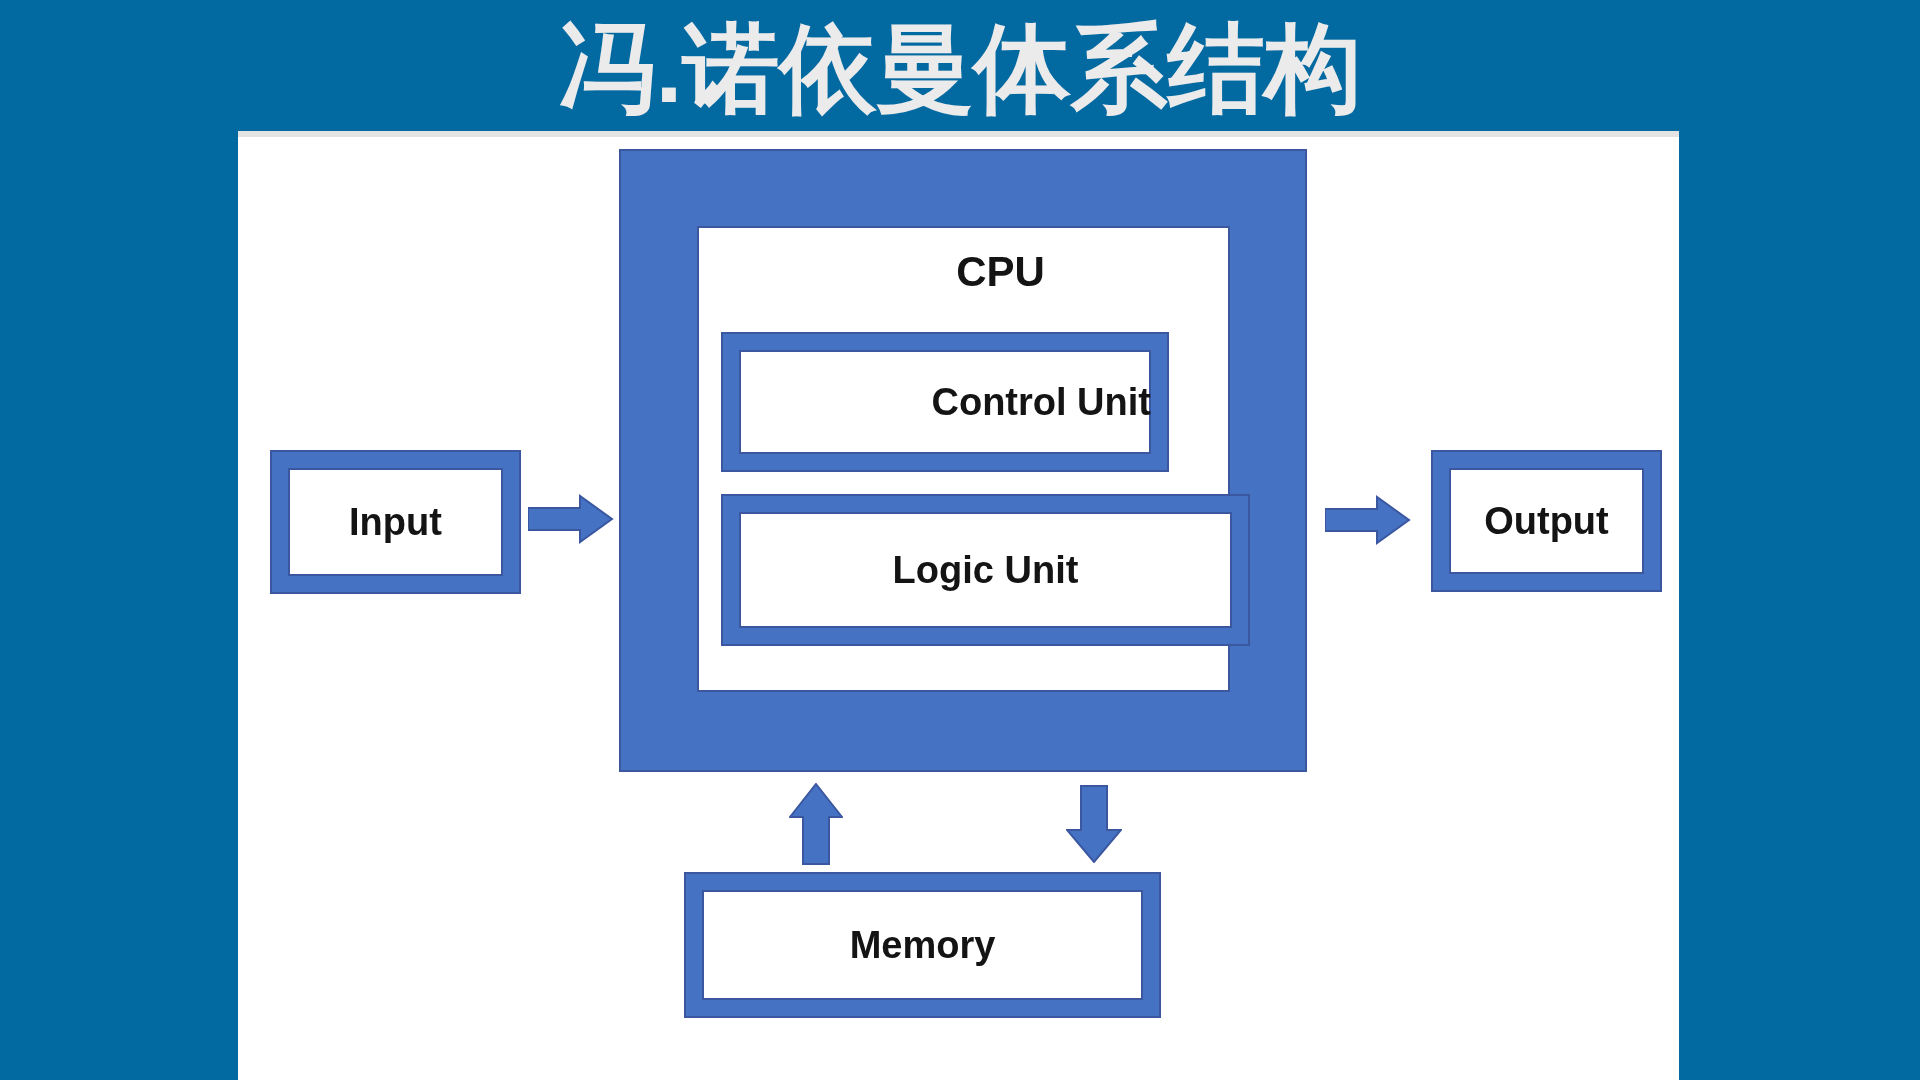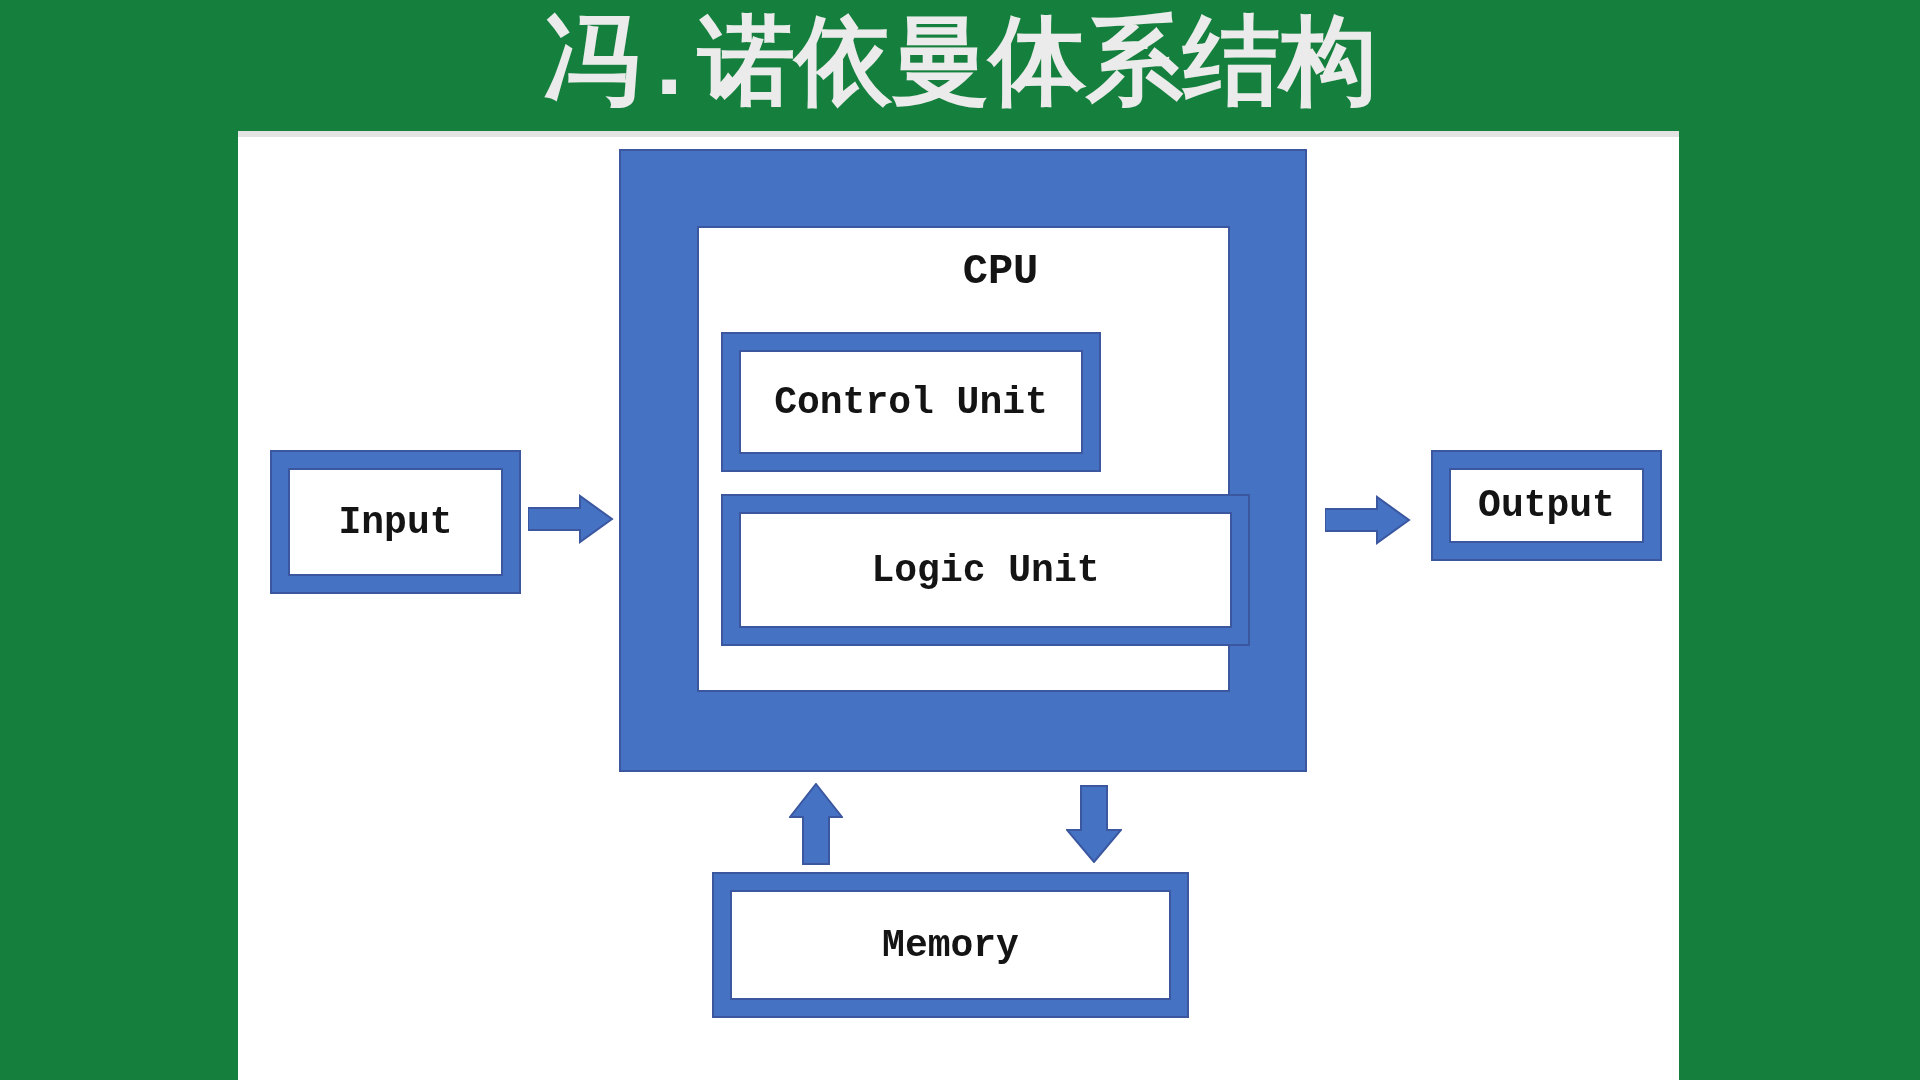--- a/index.html
+++ b/index.html
@@ -1,21 +1,21 @@
 <!DOCTYPE html>
 <html><head>
 <meta charset="utf-8">
 <style>
   html,body{margin:0;padding:0;background:#000;}
   .stage{
     position:relative;
     width:1920px;height:1080px;
-    background:#15803d;
+    background:#0369a1;
     overflow:hidden;
-    font-family:Liberation Mono, monospace;
+    font-family:Liberation Sans, sans-serif;
   }
   
   .title-bar{
     position:absolute;left:0;top:0;width:1920px;height:131px;
     display:flex;align-items:center;justify-content:center;
   }
   .page-title{
     color:#ebebeb;
     font-size:97px;
     font-weight:800;
@@ -51,25 +51,25 @@
   .framed{
     position:absolute;
     box-sizing:border-box;
     background:#ffffff;
     border:16px solid #4672c4;
     outline:2px solid #3a57a0;
     box-shadow:inset 0 0 0 2px #3a57a0;
     display:flex;align-items:center;justify-content:center;
     font-size:38px;font-weight:600;color:#141414;
   }
-  .control-box{left:723px;top:334px;width:376px;height:136px;}
+  .control-box{left:723px;top:334px;width:444px;height:136px;justify-content:flex-end;}
   .logic-box  {left:723px;top:496px;width:525px;height:148px;}
   .input-box  {left:272px;top:438px;width:247px;height:140px;margin-top:14px;}
-  .output-box {left:1433px;top:452px;width:227px;height:107px;}
-  .memory-box {left:714px;top:874px;width:473px;height:142px;}
+  .output-box {left:1433px;top:452px;width:227px;height:138px;}
+  .memory-box {left:686px;top:874px;width:473px;height:142px;}
   
   .arrow{position:absolute;line-height:0;}
   .arrow svg{display:block;}
   .arrow-a{left:528px;top:494px;}
   .arrow-b{left:1325px;top:495px;}
   .arrow-up{left:789px;top:783px;}
   .arrow-down{left:1066px;top:785px;}
 </style>
 </head>
 <body>

